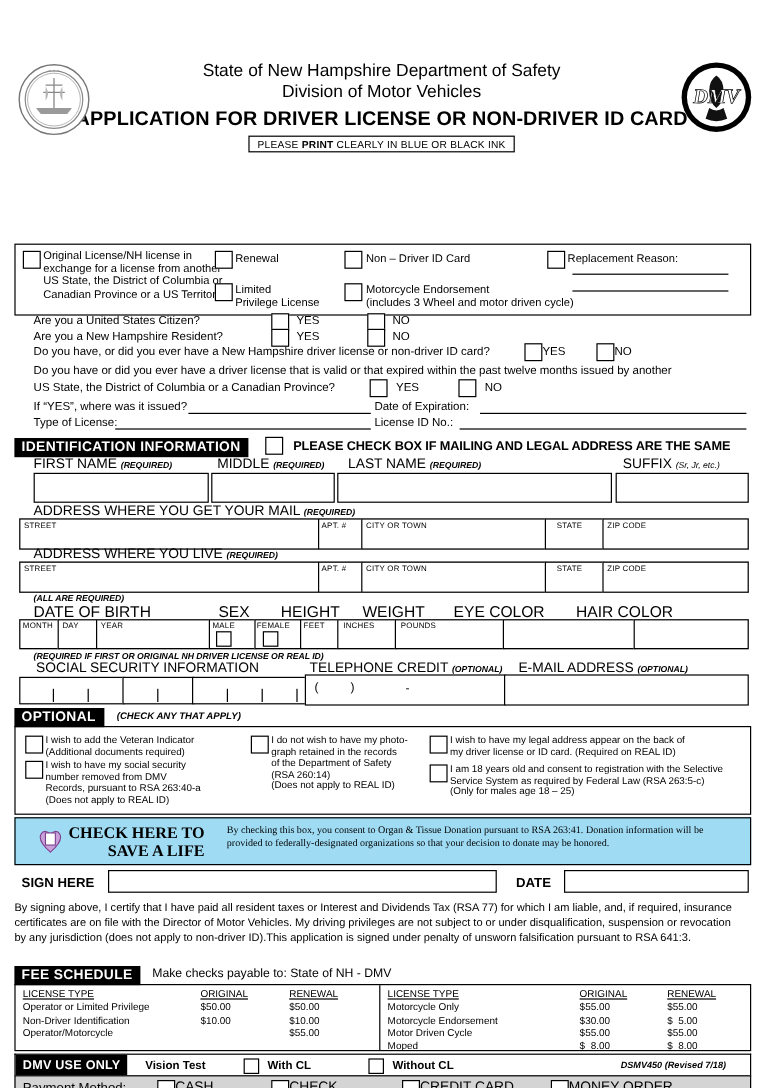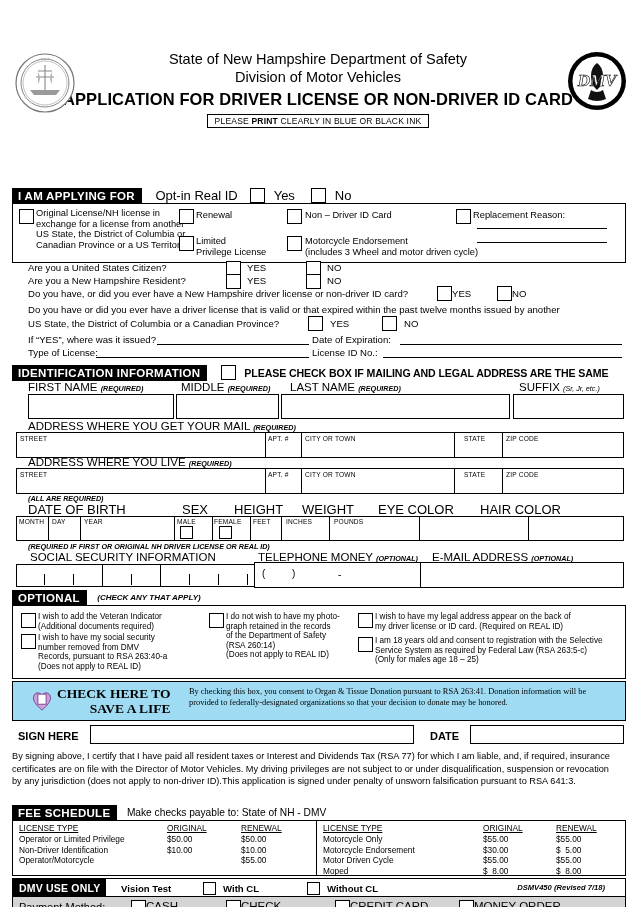--- a/index.html
+++ b/index.html
@@ -95,28 +95,20 @@
     </svg>
 
     <div class="titles">
       <div class="t1">State of New Hampshire Department of Safety</div>
       <div class="t2">Division of Motor Vehicles</div>
       <div class="t3">APPLICATION FOR DRIVER LICENSE OR NON-DRIVER ID CARD</div>
       <div class="printbox"><span>PLEASE </span><b>PRINT</b><span> CLEARLY IN BLUE OR BLACK INK</span></div>
     </div>
   </div>
 
-  <div class="sec" id="applying-head">
-    <span class="blk">I AM APPLYING FOR</span>
-    <span class="optin">Opt-in Real ID</span>
-    <span class="cb cb13" style="margin-left:8px;"></span>
-    <span class="optin" style="margin-left:4px;">Yes</span>
-    <span class="cb cb13" style="margin-left:12px;"></span>
-    <span class="optin" style="margin-left:4px;">No</span>
-  </div>
 
   <div class="sec outer" id="applying-box">
     <span class="cb cb13" style="position:absolute;left:6px;top:5px;"></span>
     <div class="ab" style="left:23px;top:4px;width:150px;">Original  License/NH  license in exchange for a license from another US State, the District of Columbia or Canadian Province or a US Territory</div>
 
     <span class="cb cb13" style="position:absolute;left:166px;top:5px;"></span>
     <div class="ab" style="left:183px;top:6px;">Renewal</div>
 
     <span class="cb cb13" style="position:absolute;left:166px;top:32px;"></span>
     <div class="ab" style="left:183px;top:32px;white-space:pre-line;">Limited
@@ -237,21 +229,21 @@
   <div class="minicap" style="left:253px;top:470px;">FEET</div>
   <div class="box" style="left:281px;top:468px;width:48px;height:23px;"></div>
   <div class="minicap" style="left:286px;top:470px;">INCHES</div>
   <div class="box" style="left:329px;top:468px;width:90px;height:23px;"></div>
   <div class="minicap" style="left:334px;top:470px;">POUNDS</div>
   <div class="box" style="left:419px;top:468px;width:109px;height:23px;"></div>
   <div class="box" style="left:528px;top:468px;width:94px;height:23px;"></div>
 
   <div class="sublabel" style="left:28px;top:494px;">(REQUIRED IF FIRST OR ORIGINAL NH DRIVER LICENSE OR REAL ID)</div>
   <div class="bigcap" style="left:30px;top:503px;">SOCIAL SECURITY INFORMATION</div>
-  <div class="bigcap" style="left:258px;top:503px;"><span>TELEPHONE MONEY</span> <i style="font-size:7.2px;font-style:italic;font-weight:bold;">(OPTIONAL)</i></div>
+  <div class="bigcap" style="left:258px;top:503px;"><span>TELEPHONE CREDIT</span> <i style="font-size:7.2px;font-style:italic;font-weight:bold;">(OPTIONAL)</i></div>
   <div class="bigcap" style="left:432px;top:503px;"><span>E-MAIL ADDRESS</span> <i style="font-size:7.2px;font-style:italic;font-weight:bold;">(OPTIONAL)</i></div>
 
   <div class="box" style="left:16px;top:516px;width:86px;height:21px;"></div>
   <div style="position:absolute;left:44px;top:526px;height:11px;border-left:1px solid #000;"></div>
   <div style="position:absolute;left:73px;top:526px;height:11px;border-left:1px solid #000;"></div>
   <div class="box" style="left:102px;top:516px;width:58px;height:21px;"></div>
   <div style="position:absolute;left:131px;top:526px;height:11px;border-left:1px solid #000;"></div>
   <div class="box" style="left:160px;top:516px;width:116px;height:21px;"></div>
   <div style="position:absolute;left:189px;top:526px;height:11px;border-left:1px solid #000;"></div>
   <div style="position:absolute;left:218px;top:526px;height:11px;border-left:1px solid #000;"></div>

